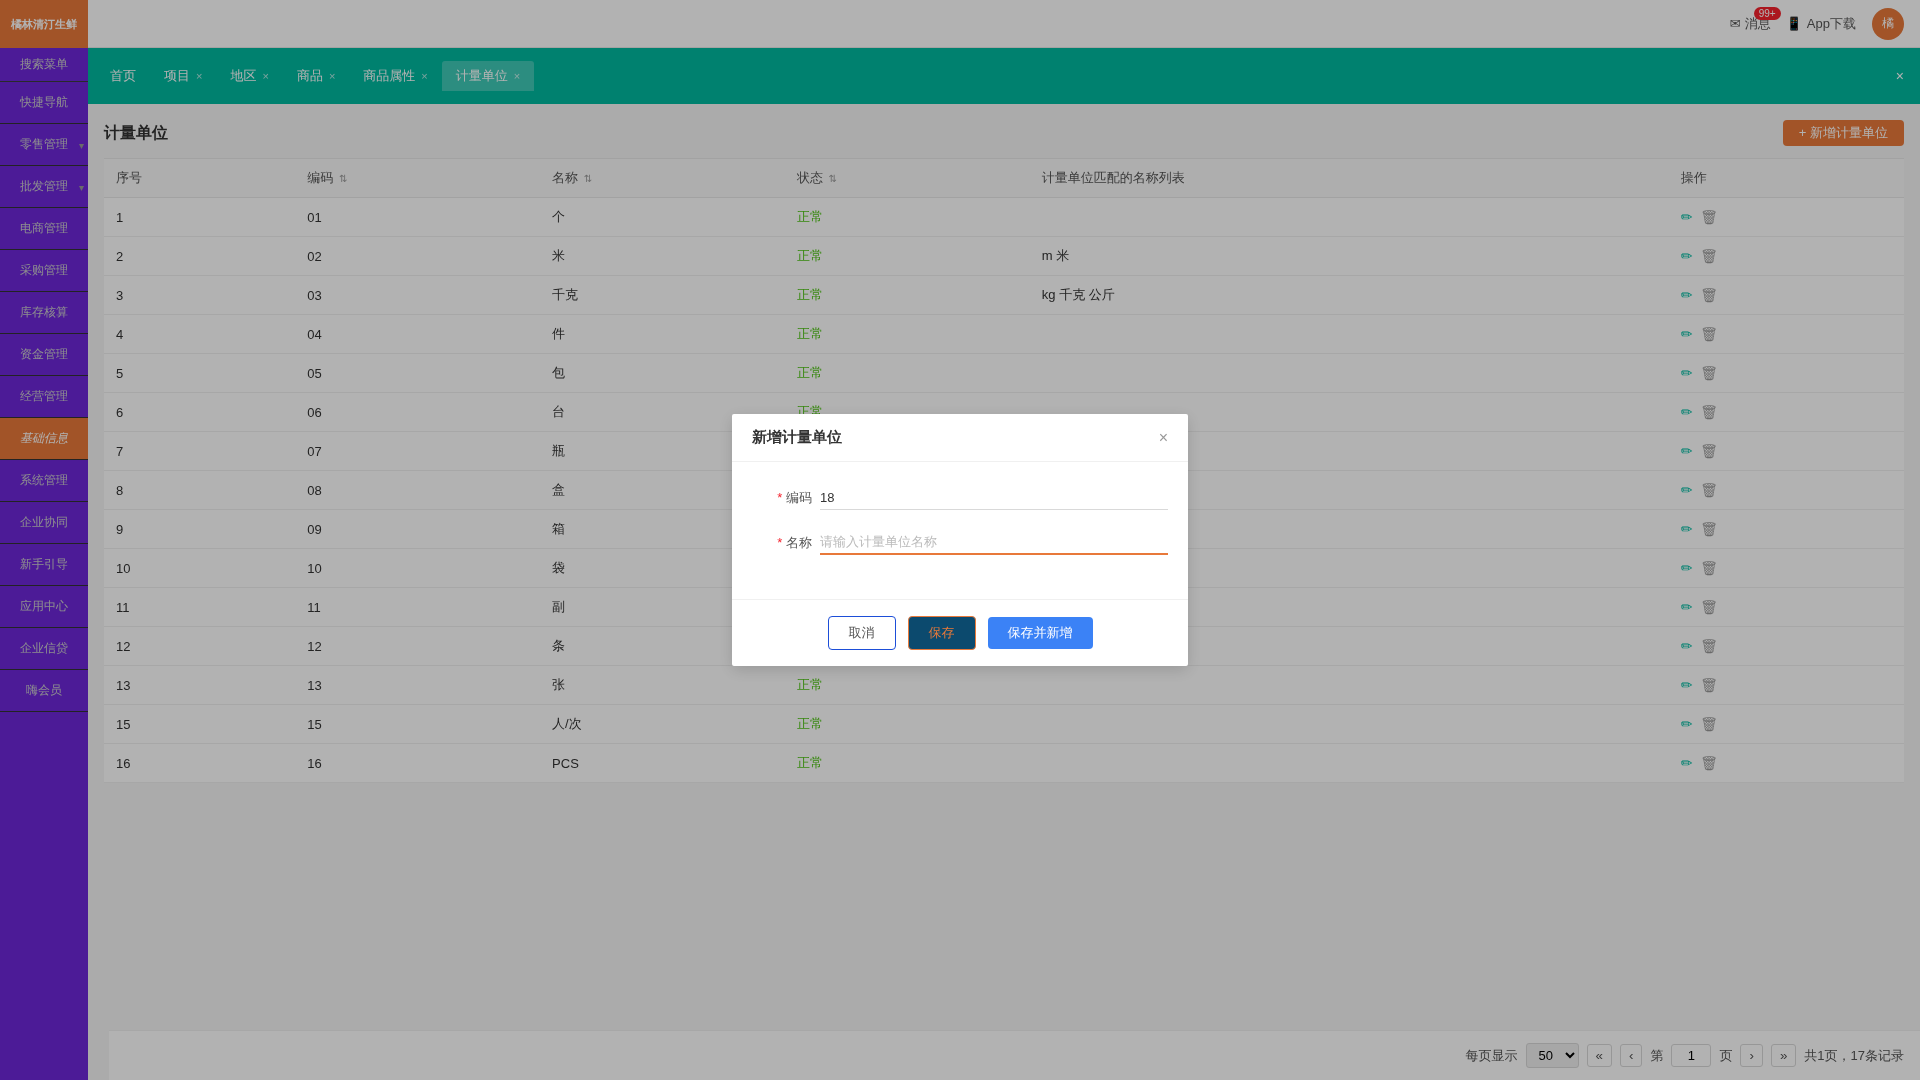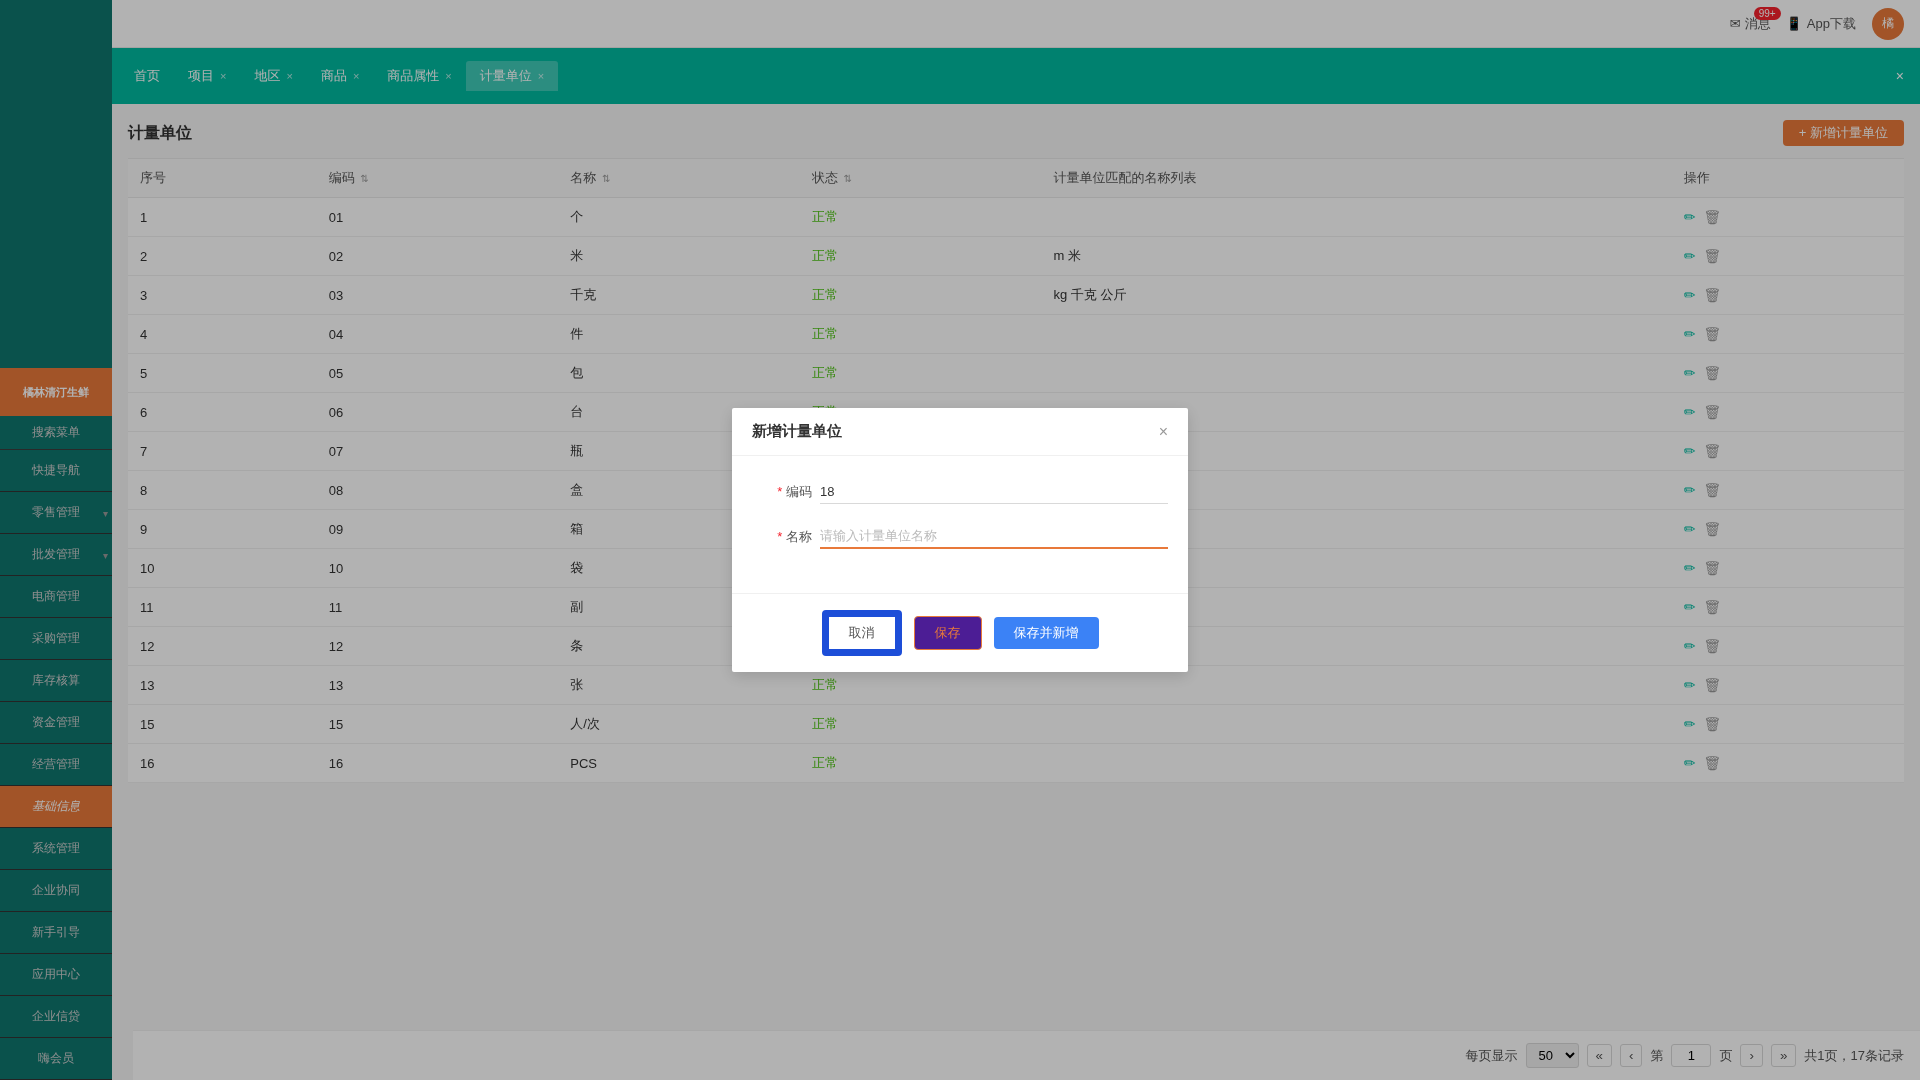--- a/index.html
+++ b/index.html
@@ -1,26 +1,25 @@
 <!DOCTYPE html>
 <html><head>
   <meta charset="utf-8">
   <style>
     * { box-sizing: border-box; margin: 0; padding: 0; font-family: 'Microsoft YaHei', Arial, sans-serif; }
     body { width: 1920px; height: 1080px; overflow: hidden; background: #f5f5f5; display: flex; }
 
     
     .sidebar {
-      width: 112px;
-      background: #0f766e;
+      width: 88px;
+      background: #6d28d9;
       height: 1080px;
       display: flex;
       flex-direction: column;
       flex-shrink: 0;
-      justify-content: flex-end;
     }
     .sidebar-logo {
       background: #e8793a;
       height: 48px;
       display: flex;
       align-items: center;
       justify-content: center;
       color: white;
       font-size: 12px;
       font-weight: bold;
@@ -266,31 +265,31 @@
     .dialog-footer {
       display: flex;
       align-items: center;
       justify-content: center;
       gap: 12px;
       padding: 16px 20px;
       border-top: 1px solid #f0f0f0;
     }
     .btn-cancel {
       padding: 7px 20px;
-      border: 7px solid #1d4ed8;
+      border: 1px solid #1d4ed8;
       background: white;
       border-radius: 4px;
       font-size: 13px;
       cursor: pointer;
       color: #555;
     }
     .btn-save {
       padding: 7px 20px;
       border: 1px solid #e8793a;
-      background: #4c1d95;
+      background: #0c4a6e;
       border-radius: 4px;
       font-size: 13px;
       cursor: pointer;
       color: #e8793a;
     }
     .btn-save-new {
       padding: 7px 20px;
       border: none;
       background: #3b82f6;
       border-radius: 4px;

